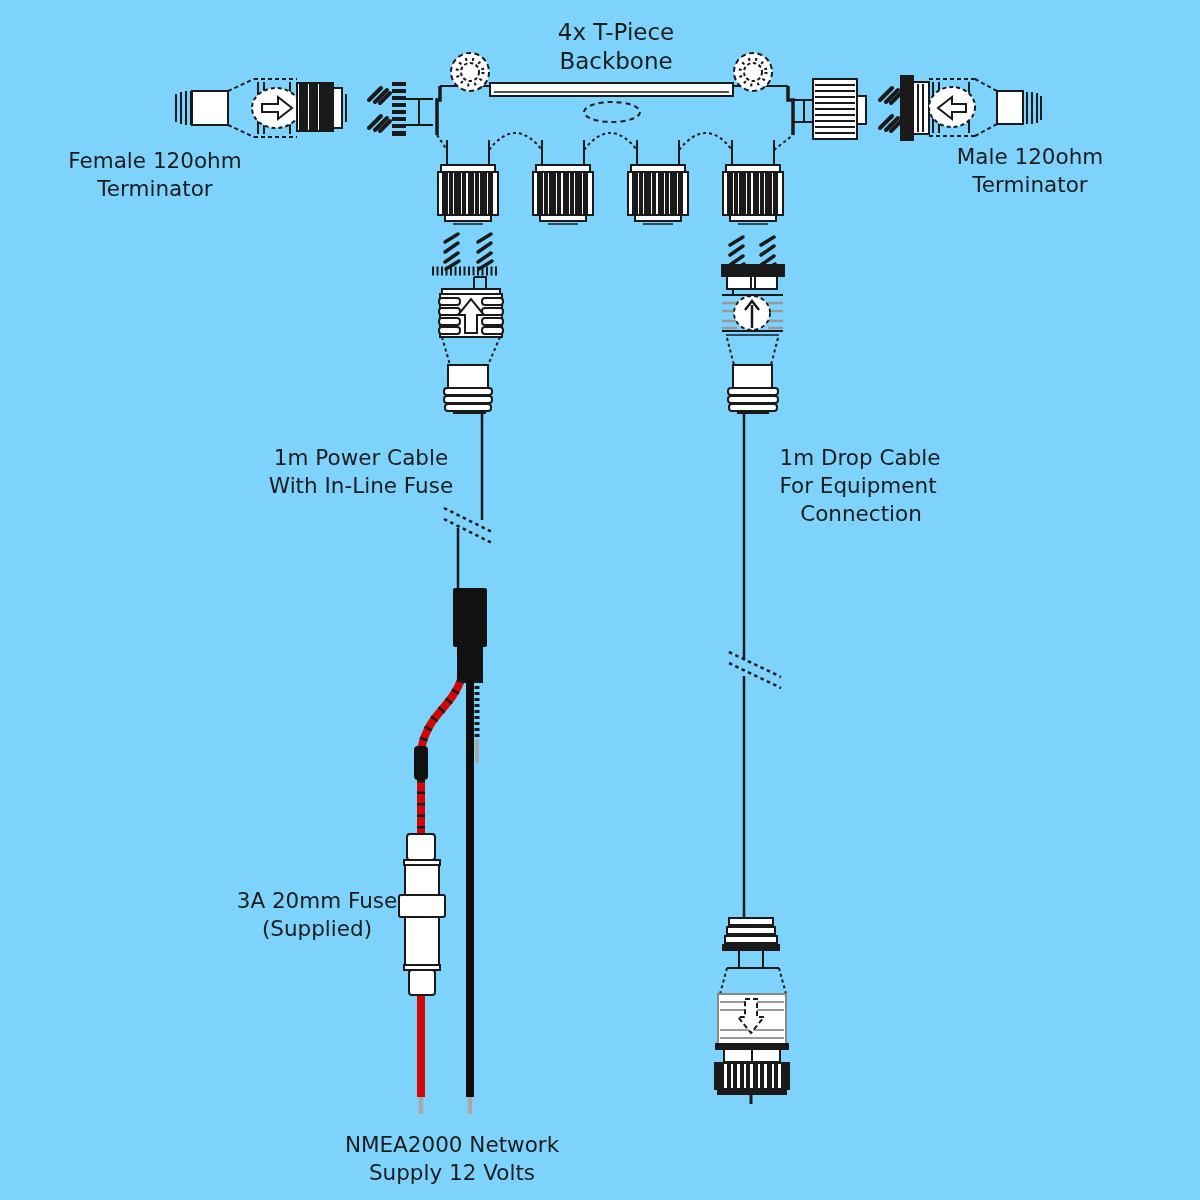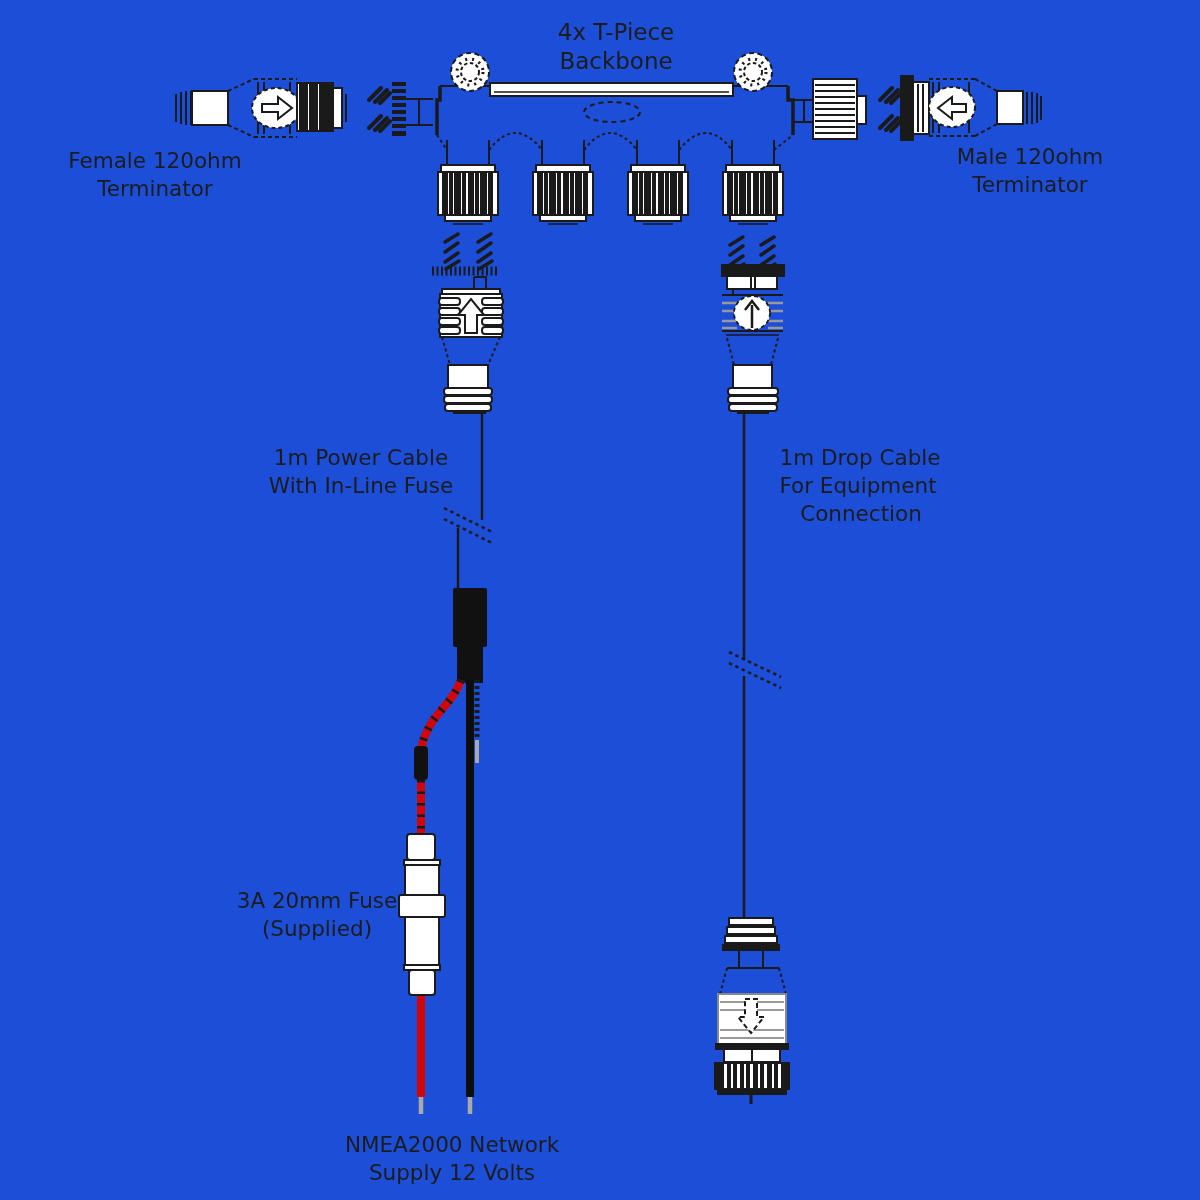--- a/index.html
+++ b/index.html
@@ -1,16 +1,16 @@
 <!DOCTYPE html>
 <html><head>
 <meta charset="utf-8">
 <style>
   html,body{margin:0;padding:0;background:#ffffff;}
-  .stage{position:relative;width:1200px;height:1200px;background:#1d4ed8;overflow:hidden;}
+  .stage{position:relative;width:1200px;height:1200px;background:#7dd3fc;overflow:hidden;}
   svg{position:absolute;top:0;left:0;}
   svg text{
     font-family:"DejaVu Sans","Liberation Sans",sans-serif;
     font-size:21.5px;
     fill:#1c1c1c;
     text-anchor:middle;
   }
   svg text.title{font-size:23px;}
 </style>
 </head>

